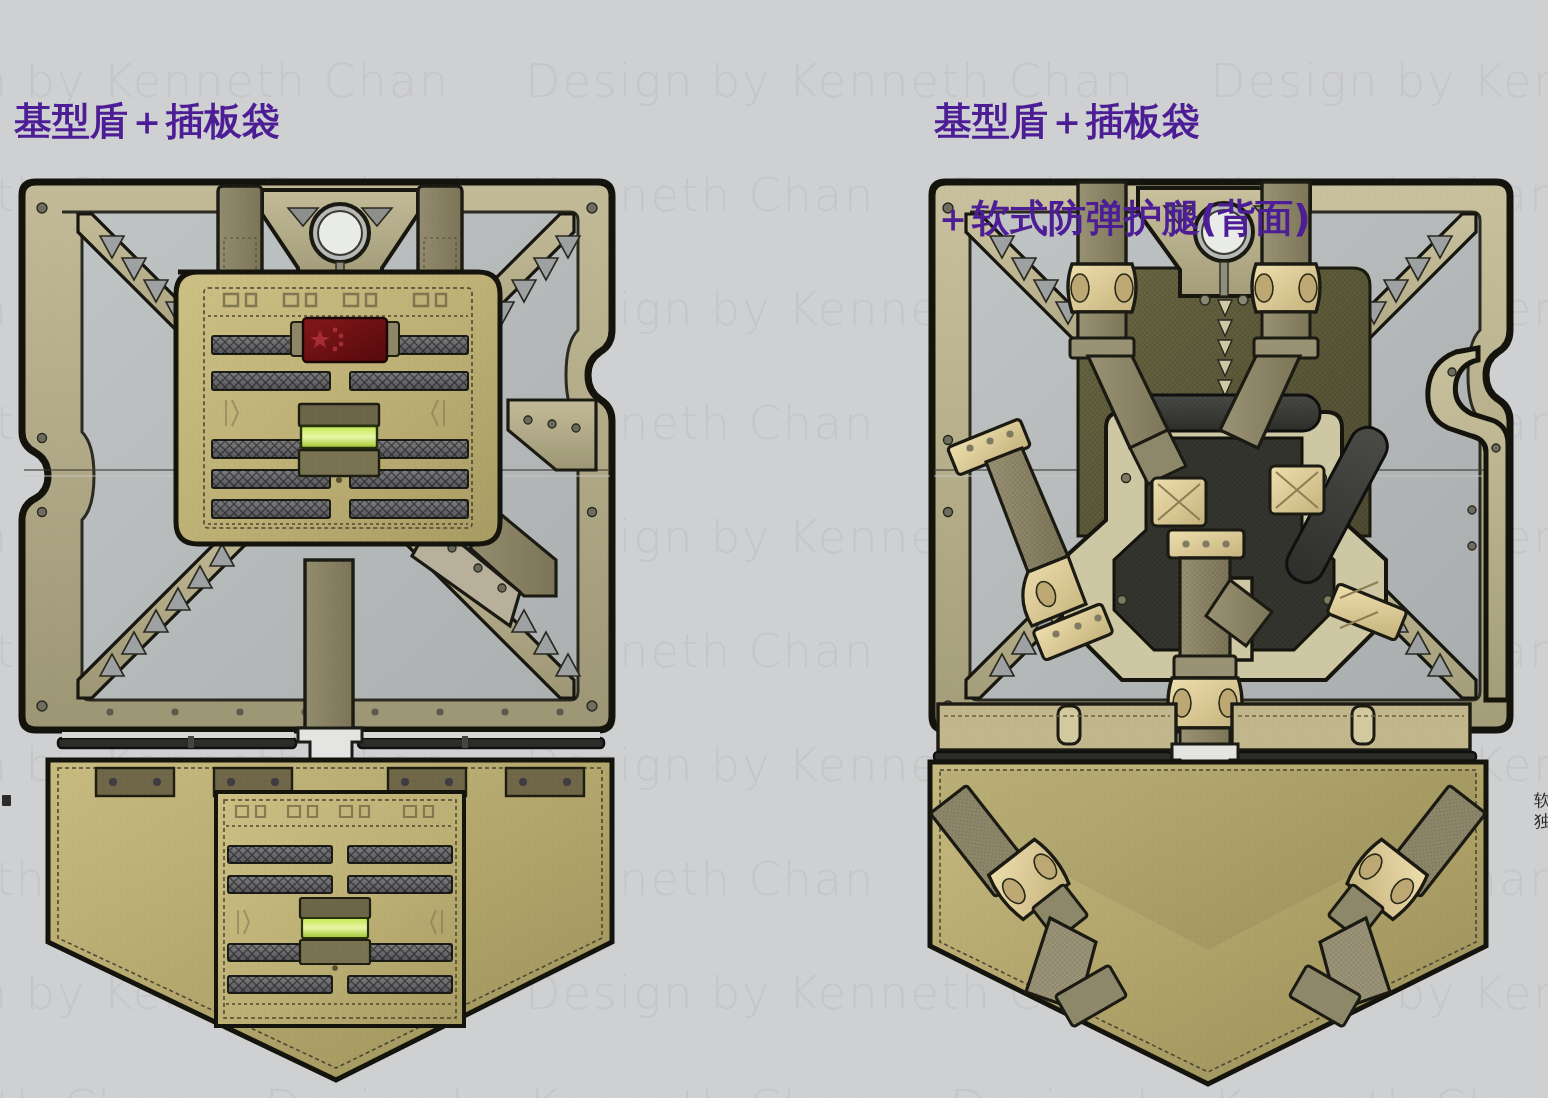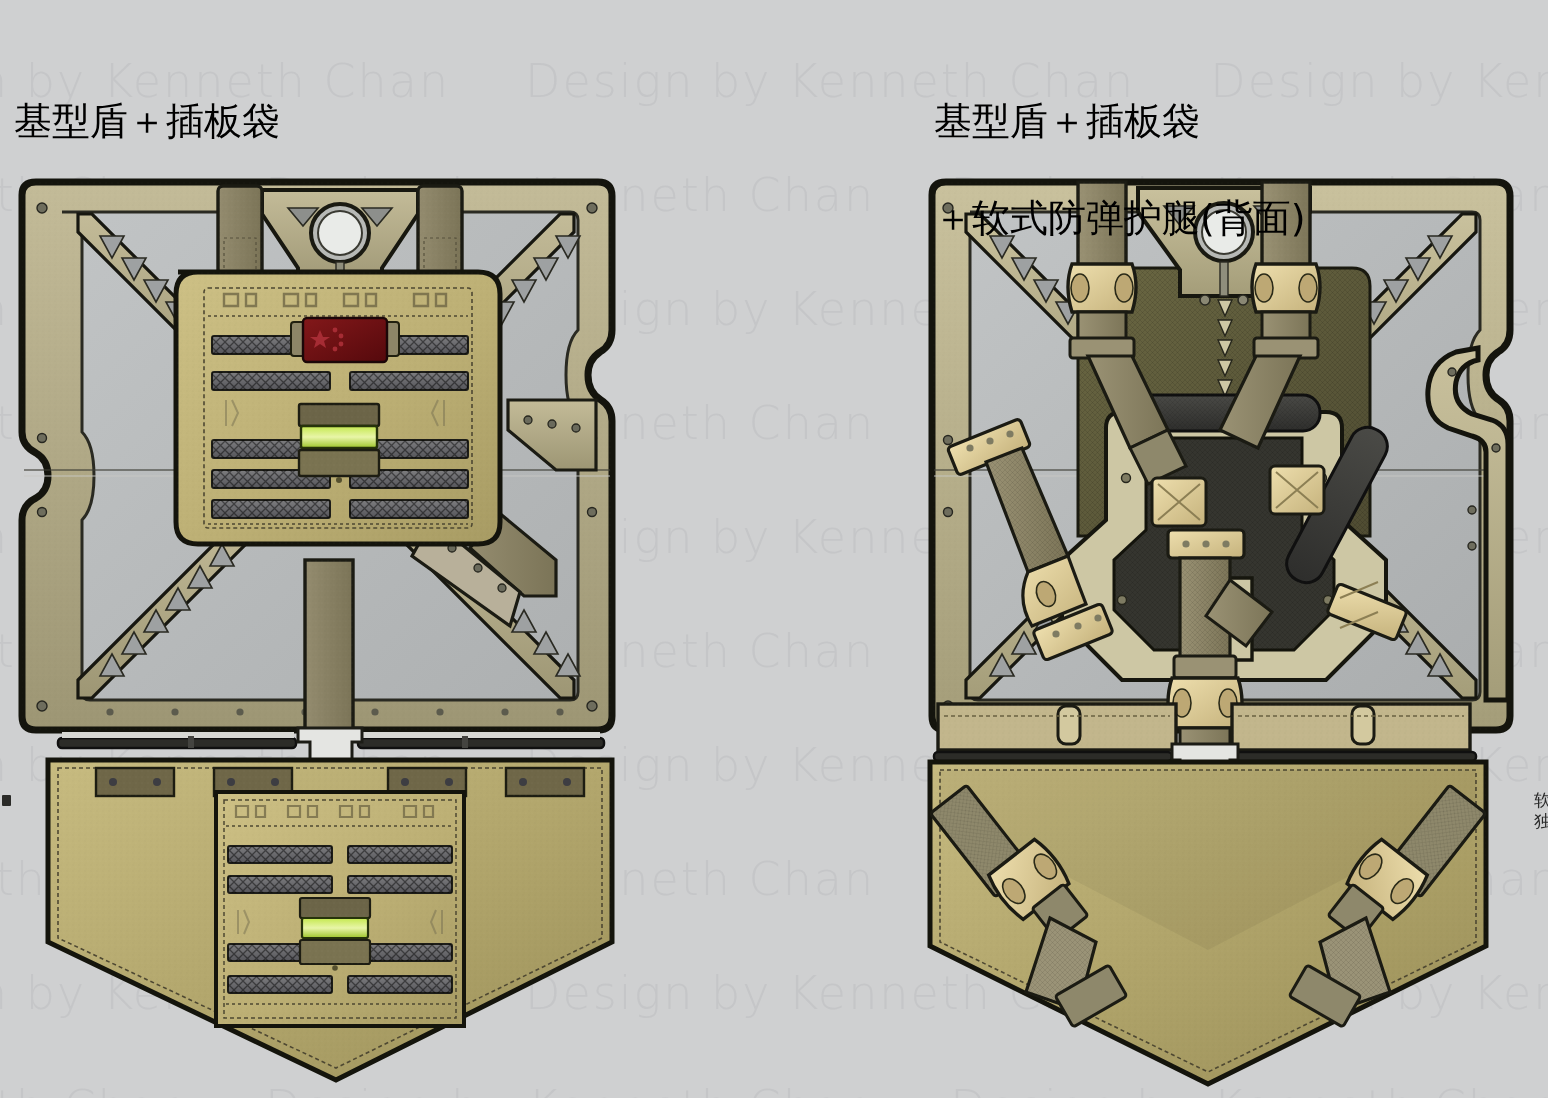--- a/index.html
+++ b/index.html
@@ -22,21 +22,21 @@
   }
 
   
   .panel{position:absolute;z-index:5;}
   #panel-front{left:0;top:0;width:680px;height:1098px;}
   #panel-back{left:900px;top:0;width:648px;height:1098px;}
 
   .panel-title{
     position:absolute;z-index:20;
     font-family:"DejaVu Sans","Liberation Sans",sans-serif;
-    font-weight:normal;color:#000000;
+    font-weight:bold;color:#4c1d95;
     font-size:38px;line-height:1.28;
     letter-spacing:0px;white-space:pre-line;
   }
   #title-front{left:14px;top:48px;}
   #title-back{left:934px;top:48px;}
 
   .edge-note{
     position:absolute;z-index:20;
     font-family:"DejaVu Sans","Liberation Sans",sans-serif;
     font-size:17px;color:#2a2a2a;line-height:1.25;

